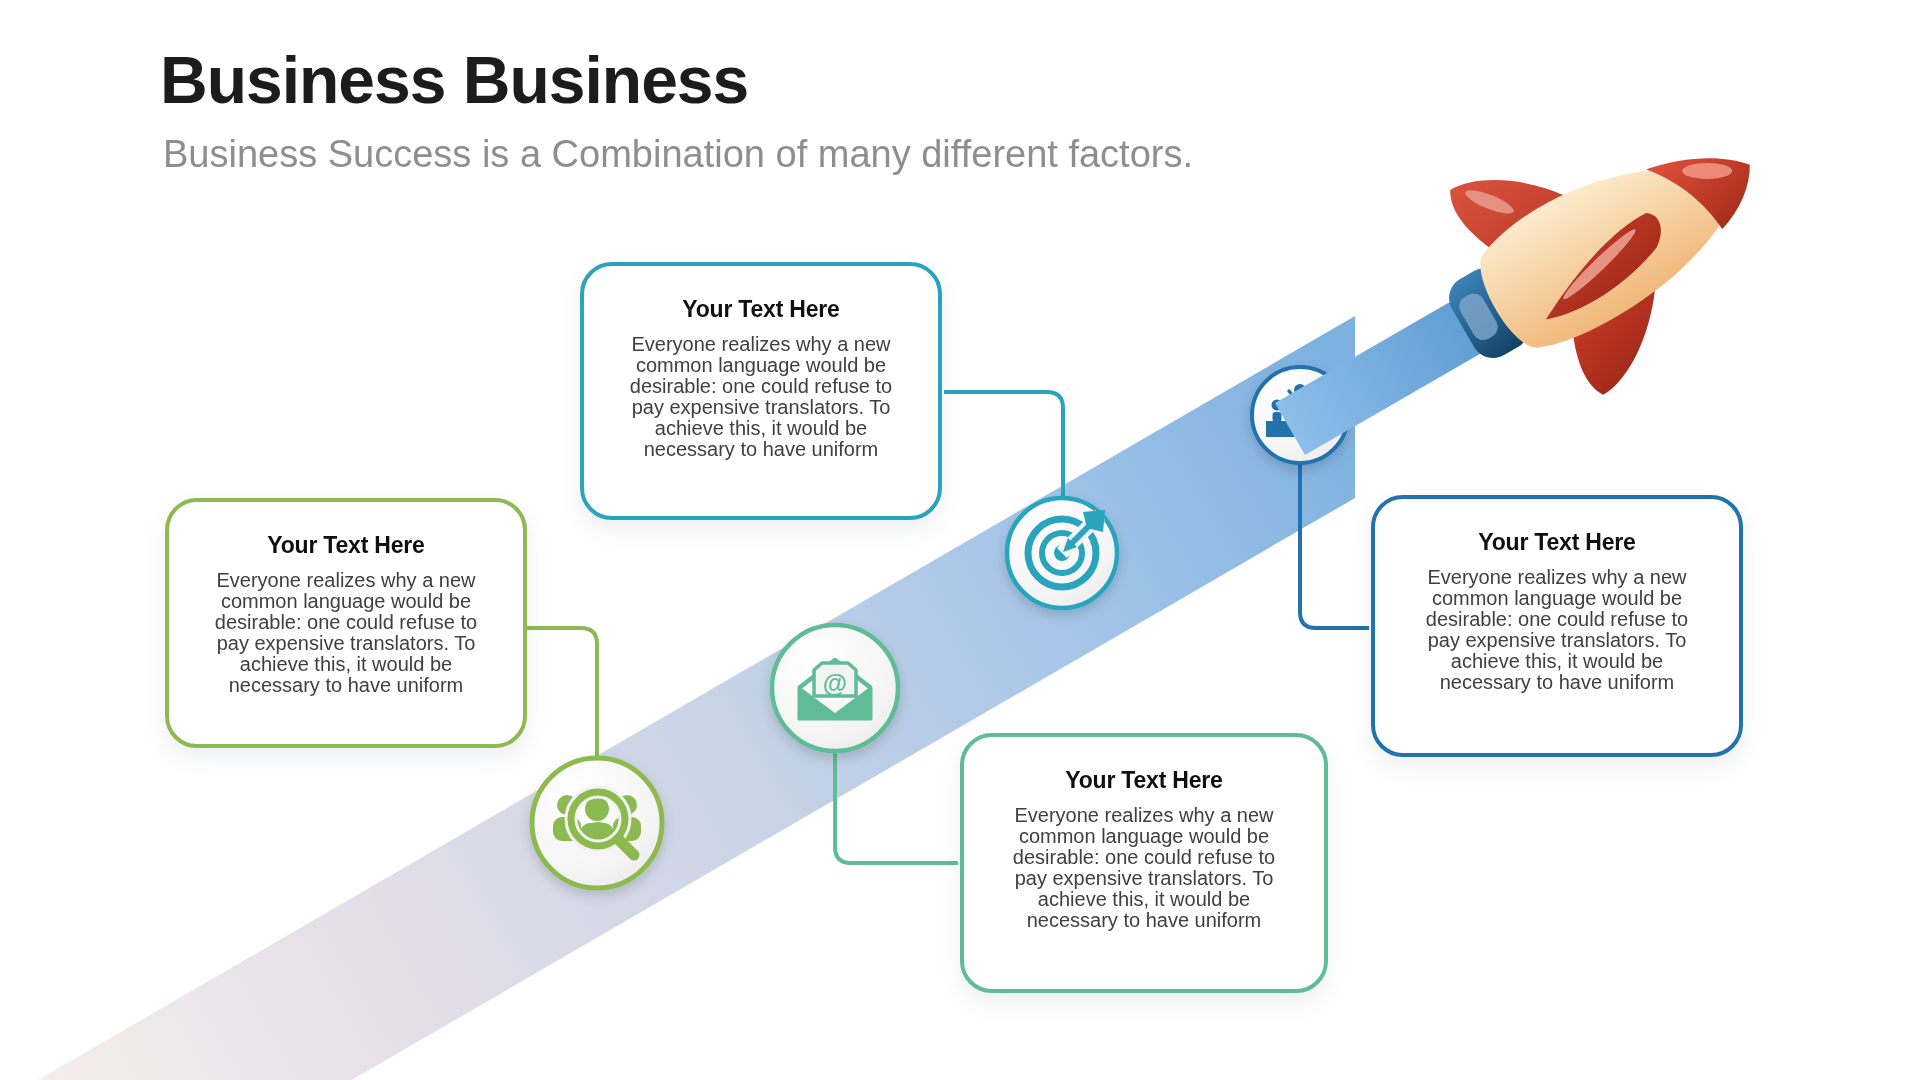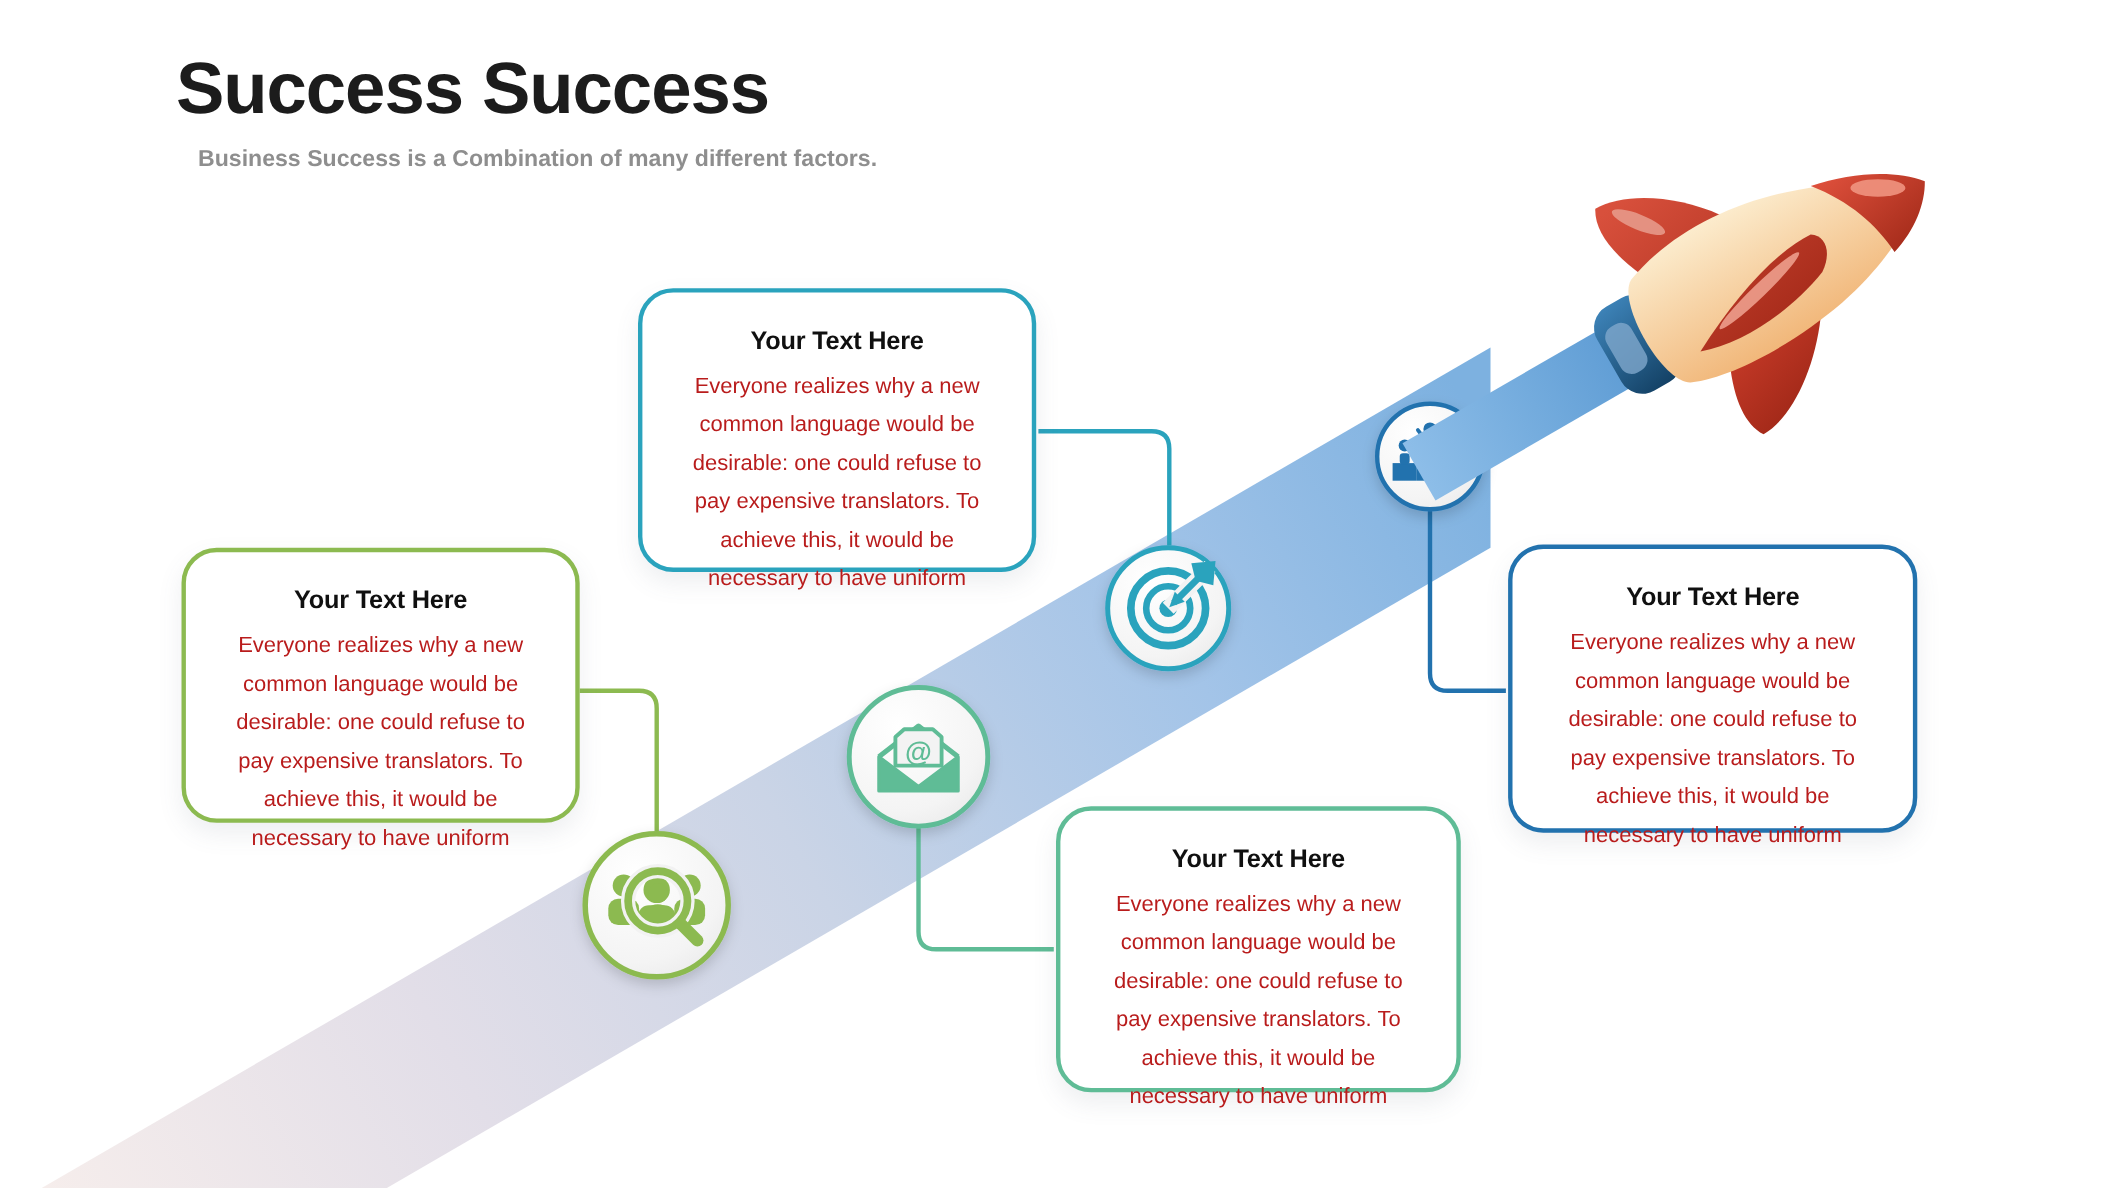--- a/index.html
+++ b/index.html
@@ -6,30 +6,30 @@
   .slide{
     position:relative;width:1920px;height:1080px;overflow:hidden;background:#ffffff;
     font-family:"Liberation Sans", sans-serif;
   }
   .gfx{position:absolute;inset:0;width:1920px;height:1080px;}
   .slide-title{
     position:absolute;left:160px;top:42px;font-size:66px;font-weight:700;
     color:#1c1c1c;letter-spacing:-1px;
   }
   .slide-subtitle{
-    position:absolute;left:163px;top:133px;font-size:21px;font-weight:700;color:#8e8e8e;margin-left:17px;
+    position:absolute;left:163px;top:133px;font-size:38px;font-weight:400;color:#8e8e8e;
   }
   .card{
     position:absolute;background:#ffffff;border-radius:32px;
     box-shadow:0 10px 22px rgba(90,100,120,0.10);
     display:flex;flex-direction:column;align-items:center;justify-content:flex-start;
     padding:22px 12px;box-sizing:border-box;text-align:center;
   }
   .card-heading{font-size:23px;font-weight:700;color:#101010;letter-spacing:-0.2px;margin-top:8px;}
-  .card-body{font-size:20px;line-height:35px;color:#b91c1c;margin-top:11px;white-space:pre-line;}
+  .card-body{font-size:20px;line-height:21px;color:#404040;margin-top:11px;white-space:pre-line;}
   .card-left  {left:165px; top:498px; width:362px; height:250px; border:4px solid #8CBA50;}
   .card-top   {left:580px; top:262px; width:362px; height:258px; border:4px solid #2AA3BD;}
   .card-bottom{left:960px; top:733px; width:368px; height:260px; border:4px solid #5FBC96;}
   .card-right {left:1371px;top:495px; width:372px; height:262px; border:4px solid #2272AE;}
 </style>
 </head>
 <body>
 
 <div class="slide">
 
@@ -149,21 +149,21 @@
       <rect x="-172" y="-44" width="60" height="88" rx="22" fill="url(#gRNozzle)"></rect>
       <rect x="-166" y="-26" width="26" height="48" rx="11" fill="#7FA8CC" opacity="0.8"></rect>
       <path fill="url(#gRBody)" d="M -118,-54 C -70,-72 -10,-70 45,-52 C 90,-37 128,-16 152,4 C 126,32 86,50 38,60 C -16,70 -80,70 -118,54 C -140,42 -140,-42 -118,-54 Z"></path>
       <path fill="url(#gRFin)" d="M -96,34 C -42,6 8,-10 44,-8 C 56,0 52,16 36,27 C -8,44 -60,47 -96,34 Z"></path>
       <ellipse cx="-22" cy="13" rx="50" ry="6" transform="rotate(-14 -22 13)" fill="#ED9D8C" opacity="0.9"></ellipse>
       <path fill="url(#gRNose)" d="M 66,-46 C 90,-16 100,14 102,44 C 128,36 148,20 158,2 C 140,-20 106,-38 66,-46 Z"></path>
       <ellipse cx="118" cy="-14" rx="25" ry="8" transform="rotate(30 118 -14)" fill="#F0937F" opacity="0.9"></ellipse>
     </g>
   </svg>
 
-  <div class="slide-title">Success Success</div>
+  <div class="slide-title">Business Business</div>
   <div class="slide-subtitle">Business Success is a Combination of many different factors.</div>
 
   <div class="card card-left">
     <div class="card-heading">Your Text Here</div>
     <div class="card-body">Everyone realizes why a new
 common language would be
 desirable: one could refuse to
 pay expensive translators. To
 achieve this, it would be
 necessary to have uniform</div>

